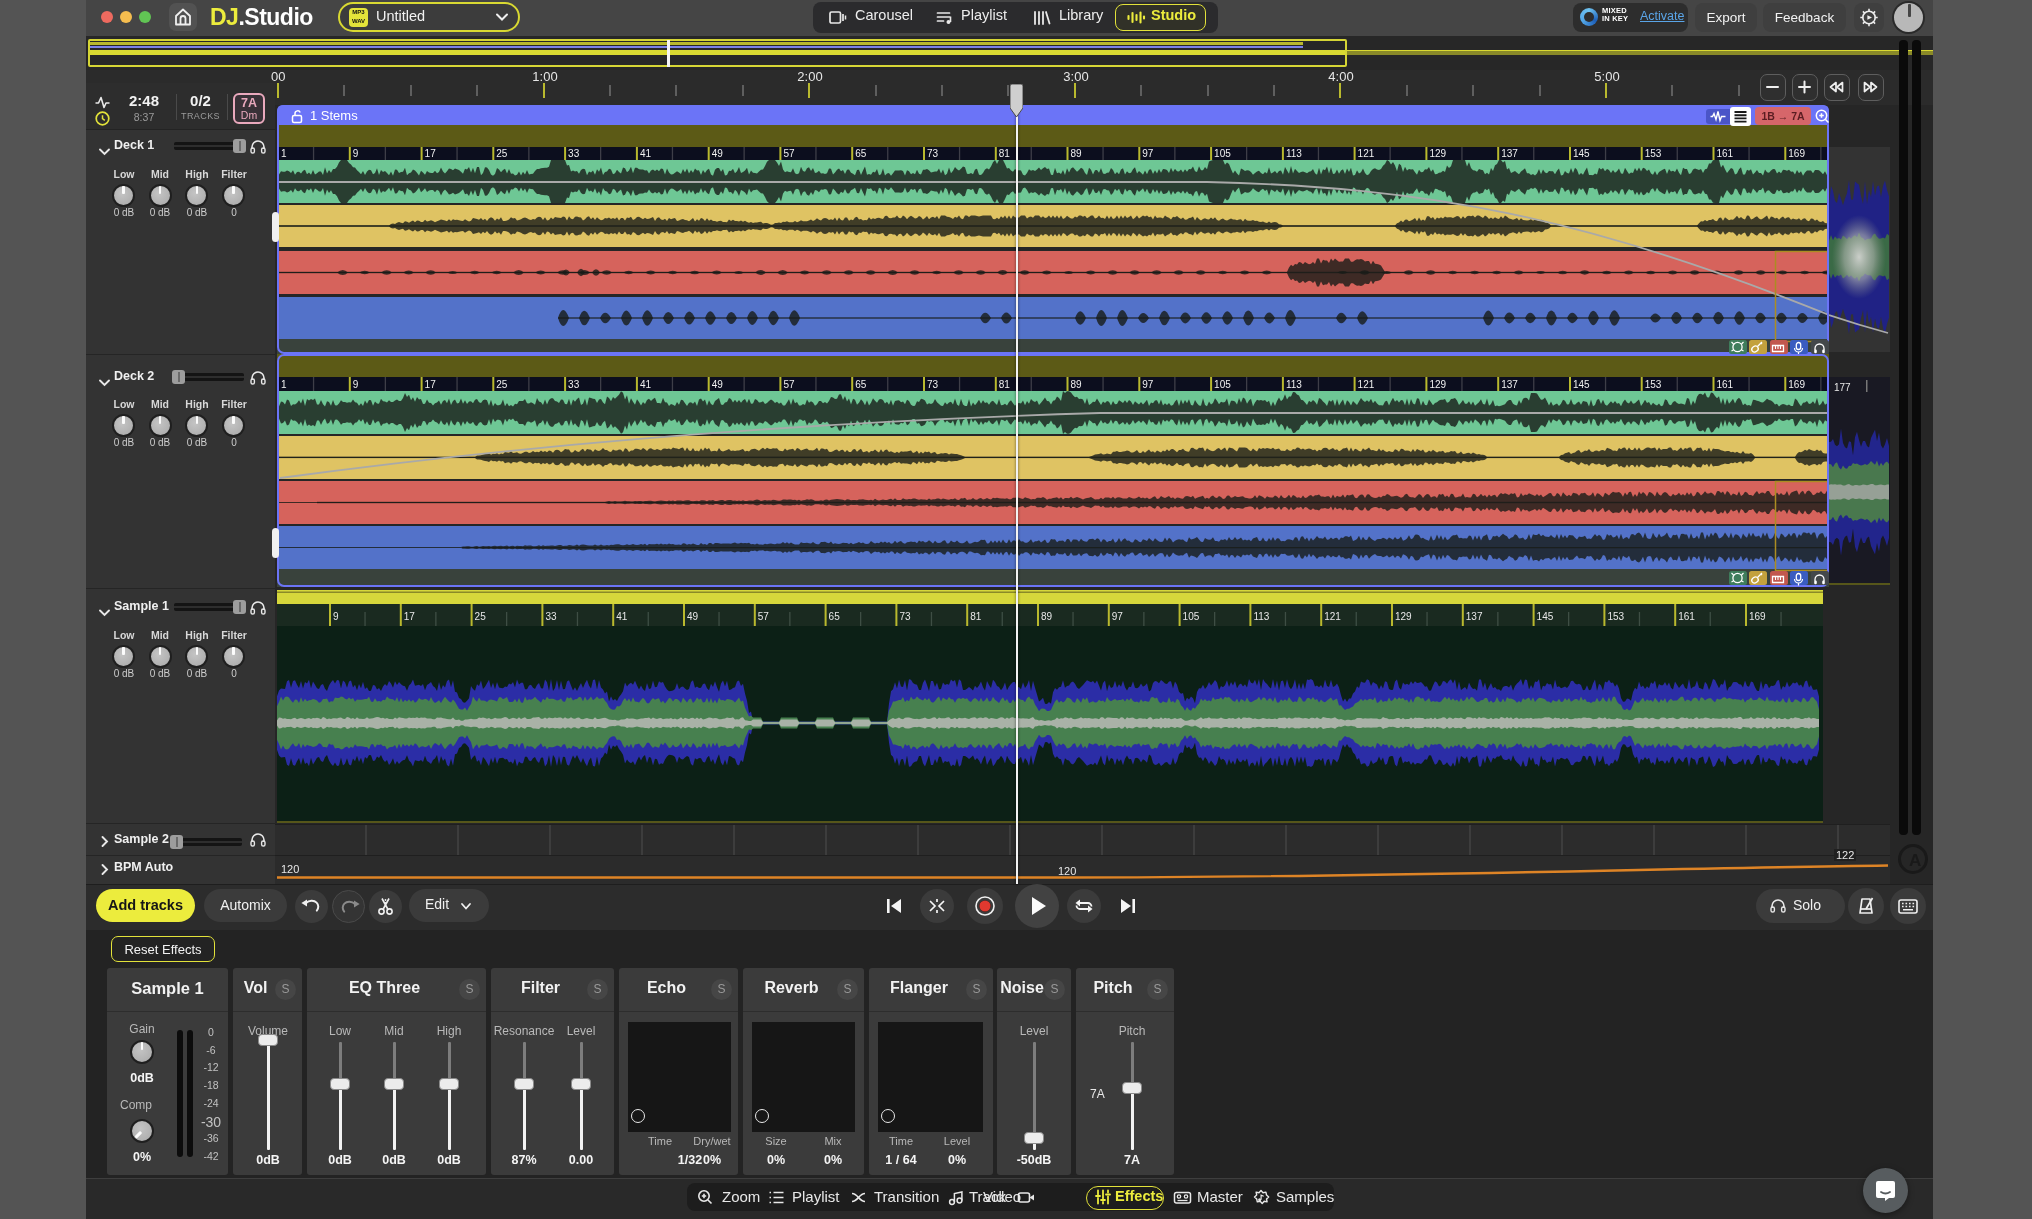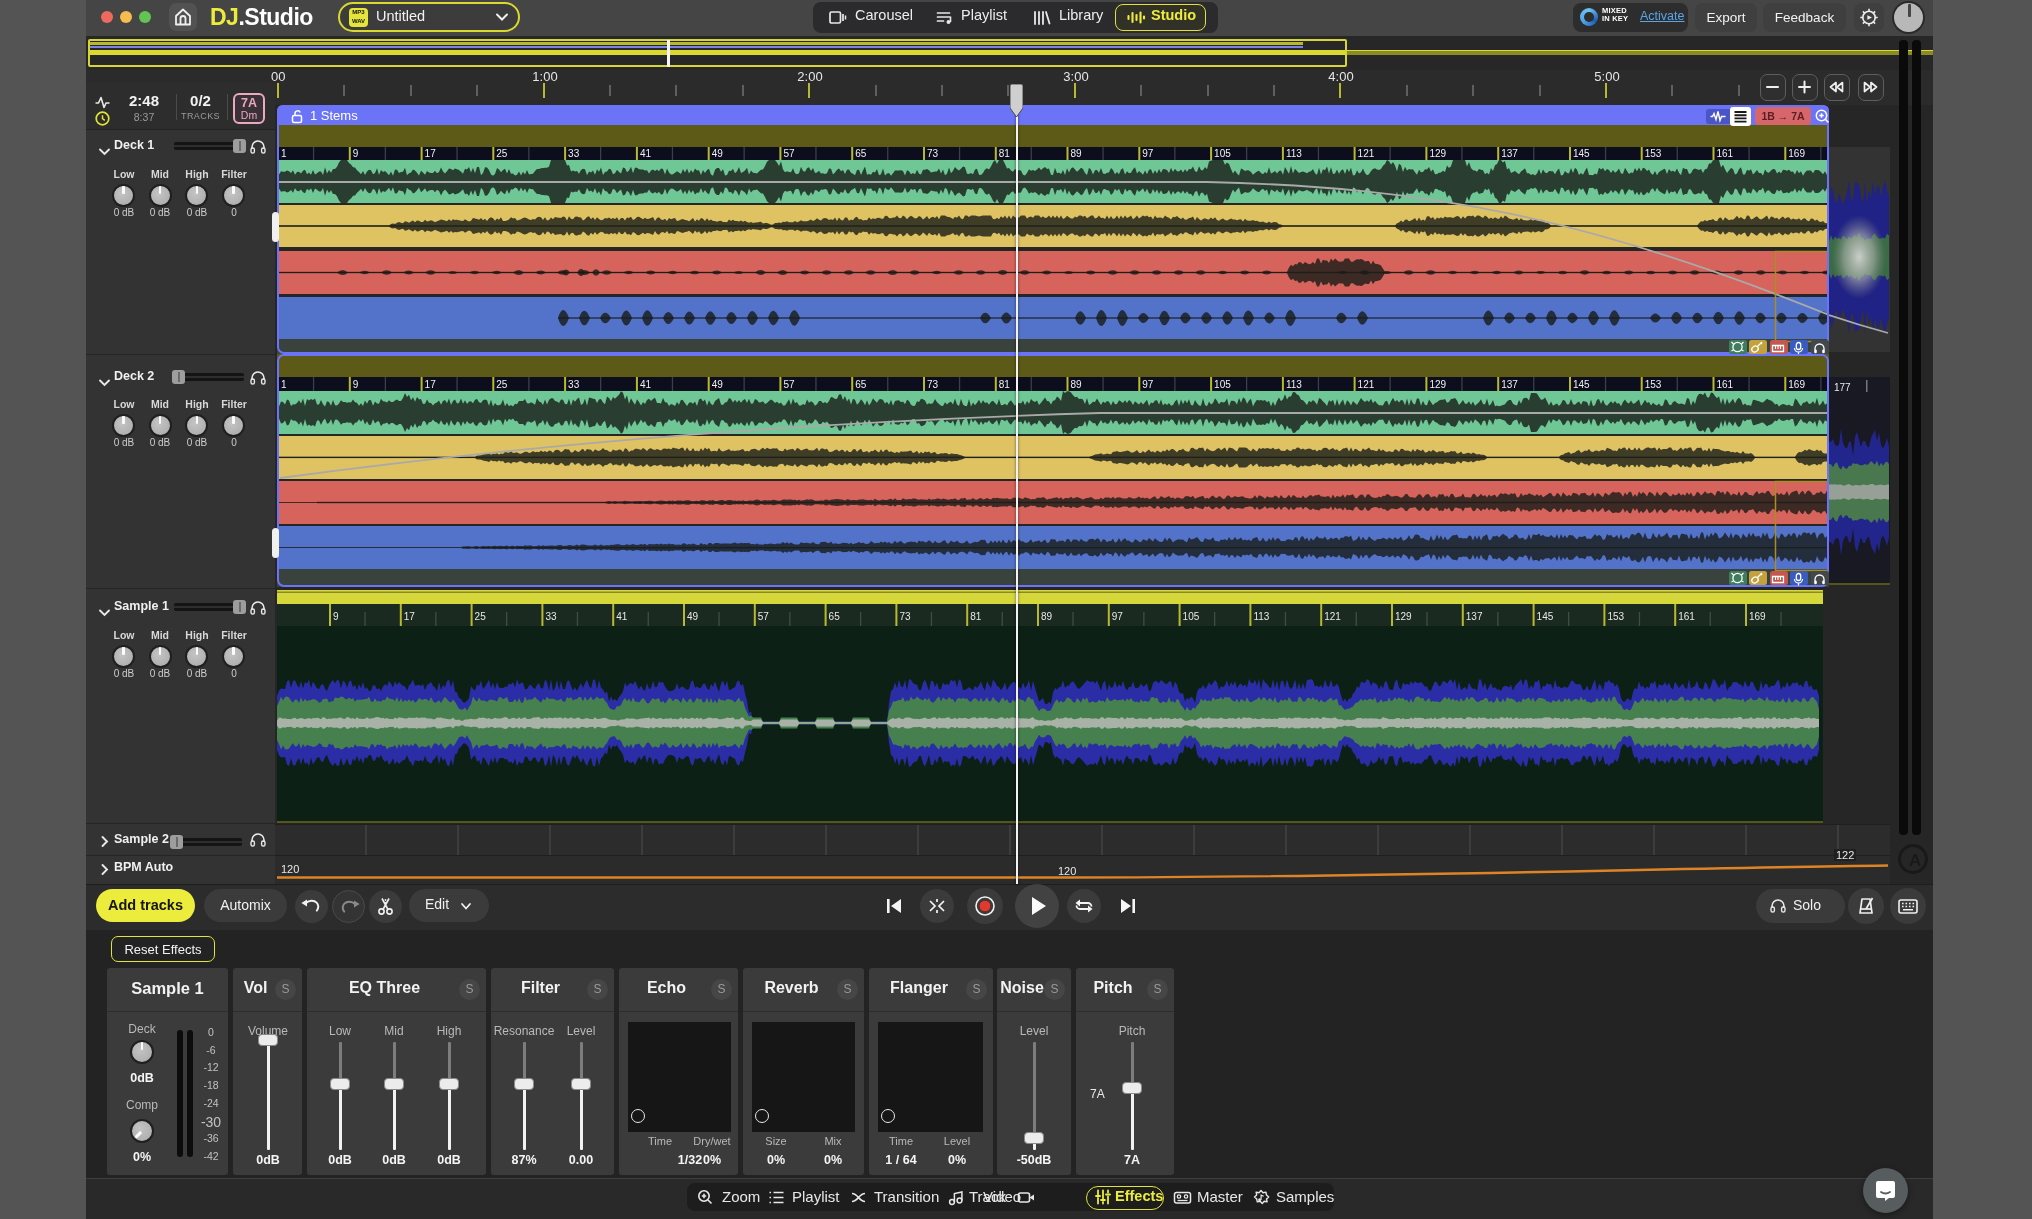--- a/index.html
+++ b/index.html
@@ -842,27 +842,27 @@
 <div style="position:absolute;left:869px;top:979px;width:100px;text-align:center;font-size:16px;font-weight:600;color:#f2f2f2;">Flanger</div>
 <div style="position:absolute;left:966px;top:979px;width:21px;height:21px;border-radius:50%;background:#464646;text-align:center;line-height:21px;font-size:12px;color:#9a9a9a;">S</div>
 <div style="position:absolute;left:997px;top:968px;width:74px;height:207px;background:#3b3b3b;border-radius:3px;"></div>
 <div style="position:absolute;left:997px;top:1011px;width:74px;height:1px;background:#2d2d2d;"></div>
 <div style="position:absolute;left:997px;top:979px;width:50px;text-align:center;font-size:16px;font-weight:600;color:#f2f2f2;">Noise</div>
 <div style="position:absolute;left:1044px;top:979px;width:21px;height:21px;border-radius:50%;background:#464646;text-align:center;line-height:21px;font-size:12px;color:#9a9a9a;">S</div>
 <div style="position:absolute;left:1076px;top:968px;width:98px;height:207px;background:#3b3b3b;border-radius:3px;"></div>
 <div style="position:absolute;left:1076px;top:1011px;width:98px;height:1px;background:#2d2d2d;"></div>
 <div style="position:absolute;left:1076px;top:979px;width:74px;text-align:center;font-size:16px;font-weight:600;color:#f2f2f2;">Pitch</div>
 <div style="position:absolute;left:1147px;top:979px;width:21px;height:21px;border-radius:50%;background:#464646;text-align:center;line-height:21px;font-size:12px;color:#9a9a9a;">S</div>
-<div style="position:absolute;left:120px;top:1022px;width:44px;text-align:center;font-size:12px;color:#b9b9b9;">Deck</div>
+<div style="position:absolute;left:120px;top:1022px;width:44px;text-align:center;font-size:12px;color:#b9b9b9;">Gain</div>
 <div style="position:absolute;left:130px;top:1040px;width:24px;height:24px;border-radius:50%;background:radial-gradient(circle at 42% 38%,#c4c4c4,#a8a8a8);border:2.5px solid #1f1f1f;"></div>
 <div style="position:absolute;left:140.75px;top:1050.75px;width:2.5px;height:2.5px;transform:rotate(0deg);">
       <div style="position:absolute;left:0;top:-8.5px;width:2.5px;height:8px;background:#fcfcfc;border-radius:1px;"></div>
     </div>
 <div style="position:absolute;left:120px;top:1071px;width:44px;text-align:center;font-size:12.5px;font-weight:700;color:#f5f5f5;">0dB</div>
-<div style="position:absolute;left:120px;top:1098px;width:44px;text-align:center;font-size:12px;color:#b9b9b9;">Comp</div>
+<div style="position:absolute;left:120px;top:1098px;width:44px;text-align:left;font-size:12px;color:#b9b9b9;">Comp</div>
 <div style="position:absolute;left:130px;top:1119px;width:24px;height:24px;border-radius:50%;background:radial-gradient(circle at 42% 38%,#c4c4c4,#a8a8a8);border:2.5px solid #1f1f1f;"></div>
 <div style="position:absolute;left:140.75px;top:1129.75px;width:2.5px;height:2.5px;transform:rotate(-135deg);">
       <div style="position:absolute;left:0;top:-8.5px;width:2.5px;height:8px;background:#fcfcfc;border-radius:1px;"></div>
     </div>
 <div style="position:absolute;left:120px;top:1150px;width:44px;text-align:center;font-size:12.5px;font-weight:700;color:#f5f5f5;">0%</div>
 <div style="position:absolute;left:177px;top:1030px;width:5.5px;height:127px;background:#0c0c0c;border-radius:3px;"></div>
 <div style="position:absolute;left:187px;top:1030px;width:5.5px;height:127px;background:#0c0c0c;border-radius:3px;"></div>
 <div style="position:absolute;left:198px;top:1026px;width:26px;text-align:center;font-size:10.5px;color:#c2c2c2;">0</div>
 <div style="position:absolute;left:198px;top:1044px;width:26px;text-align:center;font-size:10.5px;color:#c2c2c2;">-6</div>
 <div style="position:absolute;left:198px;top:1061px;width:26px;text-align:center;font-size:10.5px;color:#c2c2c2;">-12</div>

